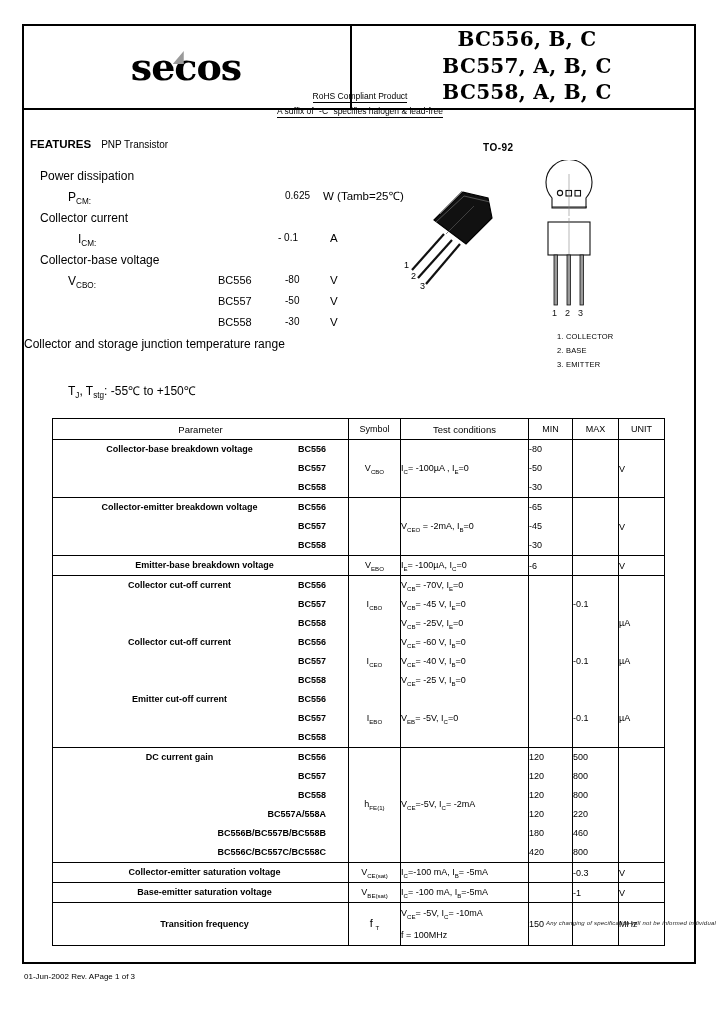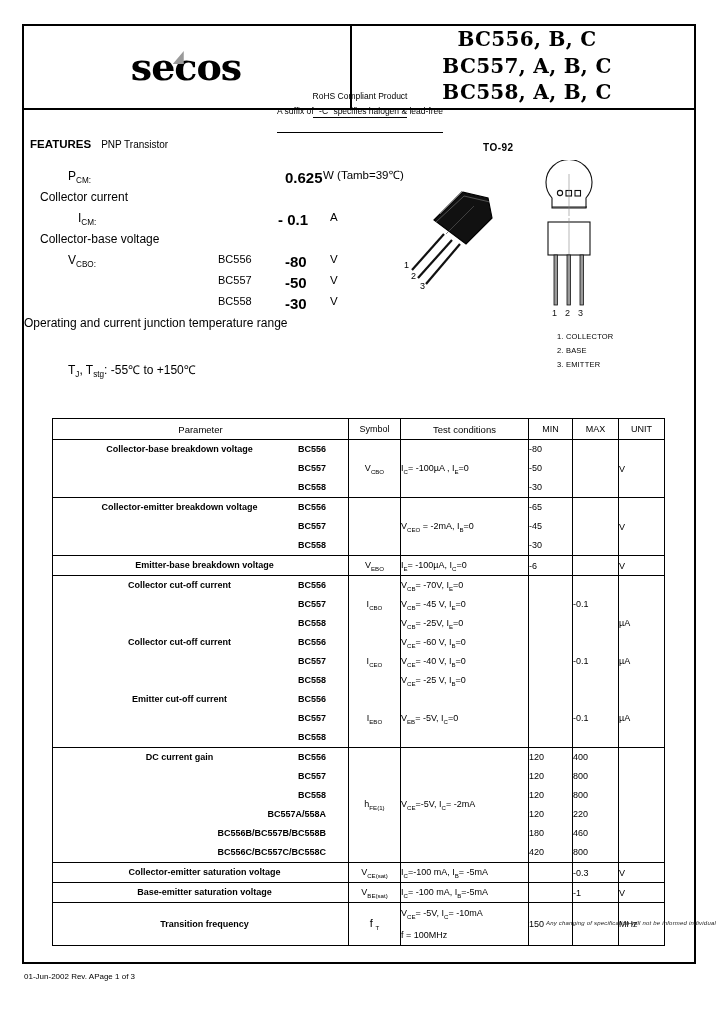--- a/index.html
+++ b/index.html
@@ -103,21 +103,21 @@
     width: 100%;
     text-align: center;
   }
   .compliance div {
     font-size: 8.5px;
     line-height: 1.5;
     margin: 2px 0;
   }
   .compliance span {
     border-bottom: 1px solid #000;
-    padding-bottom: 16px;
+    padding-bottom: 1px;
     text-align: center;
   }
 
   
   .features-title {
     position: absolute;
     left: 30px;
     top: 138px;
     font-size: 11.5px;
     font-weight: bold;
@@ -145,22 +145,21 @@
   .spec-part {
     position: absolute;
     left: 178px;
     top: 0;
     font-size: 11px;
   }
   .spec-val {
     position: absolute;
     left: 245px;
     top: 0;
-    font-size: 15px;
-    font-weight: bold;
+    font-size: 10px;
   }
   .spec-unit {
     position: absolute;
     left: 290px;
     top: 0;
     font-size: 11.5px;
   }
   .spec-unit.wide { left: 283px; }
   sub { font-size: 0.68em; }
 
@@ -298,24 +297,27 @@
     <div><span>RoHS Compliant Product</span></div>
     <div><span>A suffix of "-C" specifies halogen &amp; lead-free</span></div>
   </div>
 
   <div class="features-title">
     <span>FEATURES</span><span class="sub">PNP Transistor</span>
   </div>
 
   <div class="spec-block">
 
+    <div class="spec-line spec-head">
+      <span>Power dissipation</span>
+    </div>
     <div class="spec-line">
       <span class="spec-sym"><span>P</span><sub>CM:</sub></span>
       <span class="spec-val">0.625</span>
-      <span class="spec-unit wide">W (Tamb=39℃)</span>
+      <span class="spec-unit wide">W (Tamb=25℃)</span>
     </div>
 
     <div class="spec-line spec-head">
       <span>Collector current</span>
     </div>
     <div class="spec-line">
       <span class="spec-sym" style="left:38px"><span>I</span><sub>CM:</sub></span>
       <span class="spec-val" style="left:238px">- 0.1</span>
       <span class="spec-unit">A</span>
     </div>
@@ -334,21 +336,21 @@
       <span class="spec-val">-50</span>
       <span class="spec-unit">V</span>
     </div>
     <div class="spec-line">
       <span class="spec-part">BC558</span>
       <span class="spec-val">-30</span>
       <span class="spec-unit">V</span>
     </div>
 
     <div class="spec-line spec-head" style="margin-left:-16px">
-      <span>Operating and current junction temperature range</span>
+      <span>Collector and storage junction temperature range</span>
     </div>
     <div class="spec-line" style="height:26px"></div>
     <div class="spec-line">
       <span class="spec-sym"><span>T</span><sub>J</sub><span>, T</span><sub>stg</sub><span>: -55℃ to +150℃</span></span>
     </div>
   </div>
 
   <div class="to92-label">TO-92</div>
 
   <div class="pkg-area">
@@ -595,21 +597,21 @@
           <div>120</div>
           <div>120</div>
           <div>120</div>
           <div>120</div>
           <div>180</div>
           <div>420</div>
         </div>
       </td>
       <td class="max-cell">
         <div class="stack">
-          <div>400</div>
+          <div>500</div>
           <div>800</div>
           <div>800</div>
           <div>220</div>
           <div>460</div>
           <div>800</div>
         </div>
       </td>
       <td class="unit-cell"></td>
     </tr>
 

